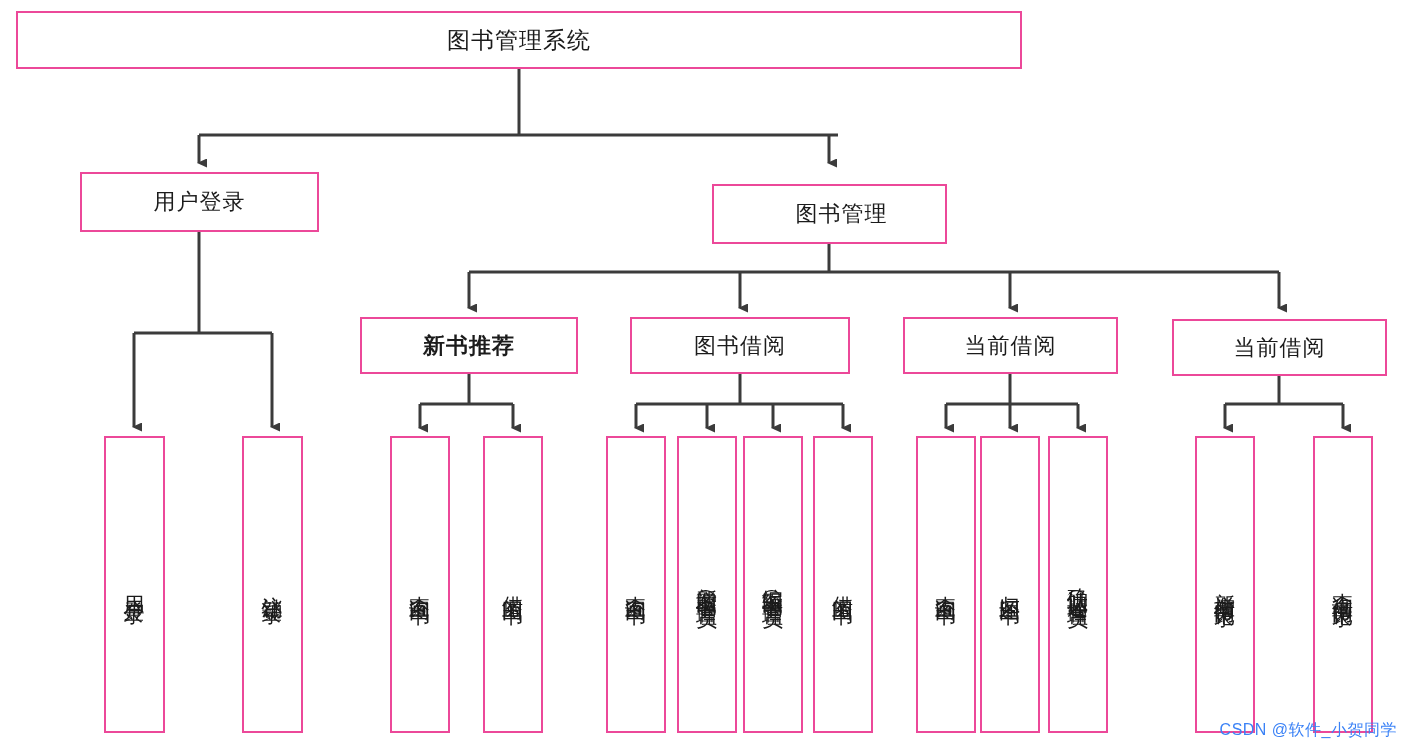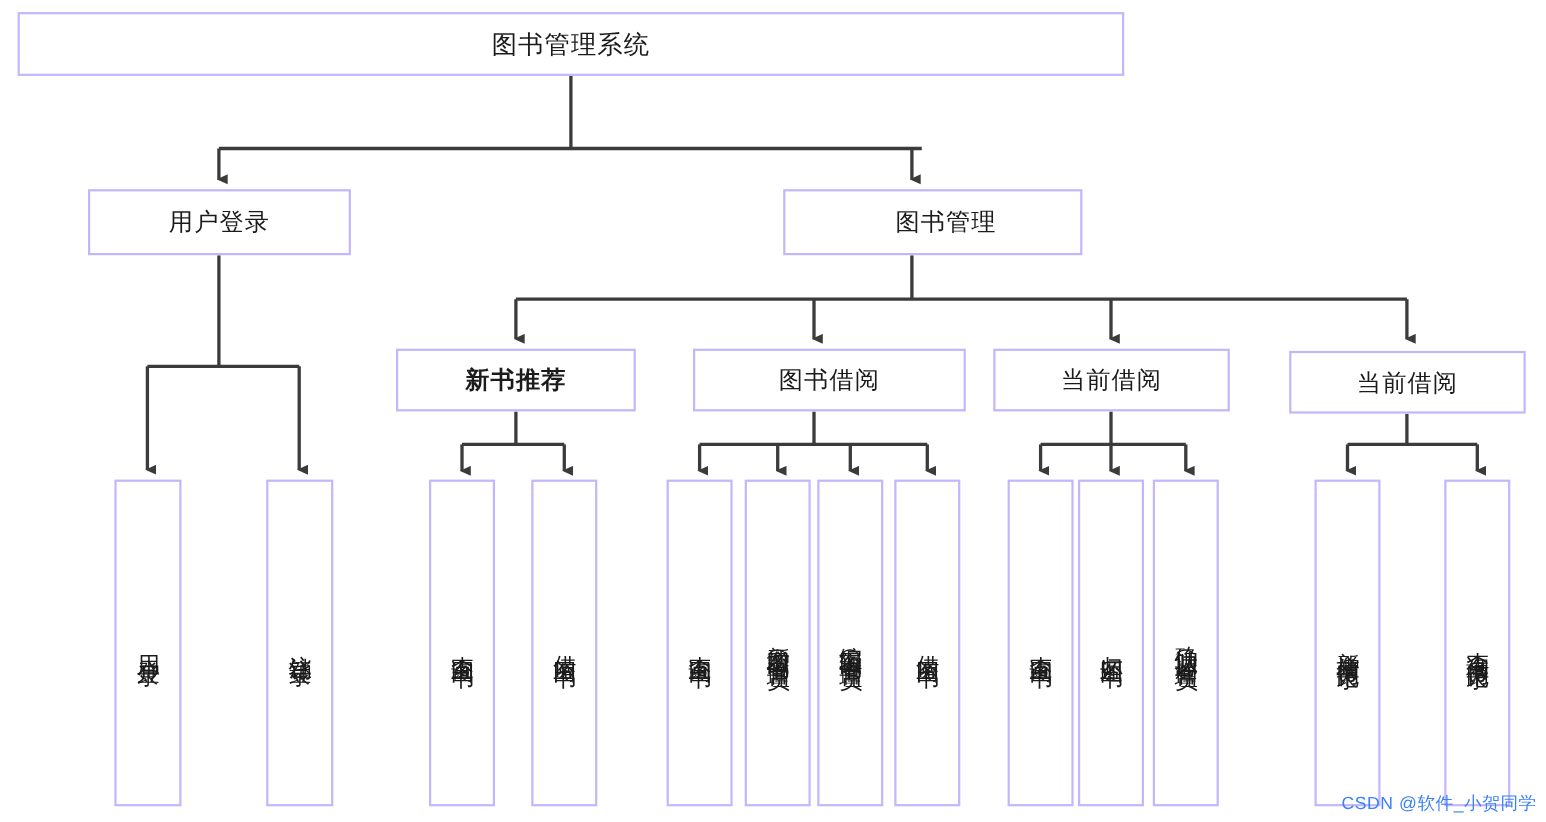--- a/index.html
+++ b/index.html
@@ -20,21 +20,21 @@
   svg#edges {
     position: absolute;
     left: 0;
     top: 0;
     width: 1405px;
     height: 747px;
   }
   .node {
     position: absolute;
     box-sizing: border-box;
-    border: 2px solid #c4b5fd;
+    border: 2px solid #ec4899;
     background: #ffffff;
     display: flex;
     align-items: center;
     justify-content: center;
     color: #1b1b1b;
     z-index: 2;
   }
   .node.h {
     font-size: 22px;
     letter-spacing: 1px;
@@ -121,28 +121,28 @@
     </g>
   </svg>
 
   <div class="node h root" style="left:16px; top:11px; width:1006px; height:58px;">
     <span>图书管理系统</span>
   </div>
 
   <div class="node h" style="left:80px; top:172px; width:239px; height:60px;">
     <span>用户登录</span>
   </div>
-  <div class="node h" style="left:712px; top:172px; width:272px; height:60px;padding-left:24px;">
+  <div class="node h" style="left:712px; top:184px; width:235px; height:60px;padding-left:24px;">
     <span>图书管理</span>
   </div>
 
   <div class="node h" style="left:360px; top:317px; width:218px; height:57px;font-weight:bold;">
     <span>新书推荐</span>
   </div>
-  <div class="node h" style="left:630px; top:317px; width:248px; height:57px;">
+  <div class="node h" style="left:630px; top:317px; width:220px; height:57px;">
     <span>图书借阅</span>
   </div>
   <div class="node h" style="left:903px; top:317px; width:215px; height:57px;">
     <span>当前借阅</span>
   </div>
   <div class="node h" style="left:1172px; top:319px; width:215px; height:57px;">
     <span>当前借阅</span>
   </div>
 
   <div class="node v" style="left:104px; top:436px; width:61px; height:297px;">

